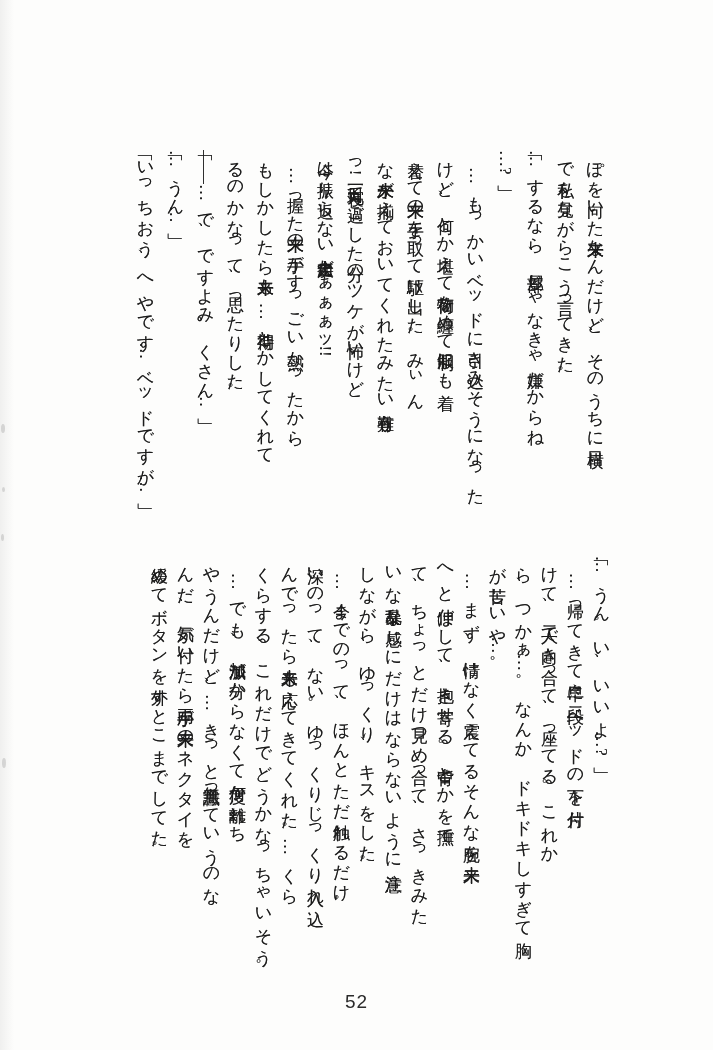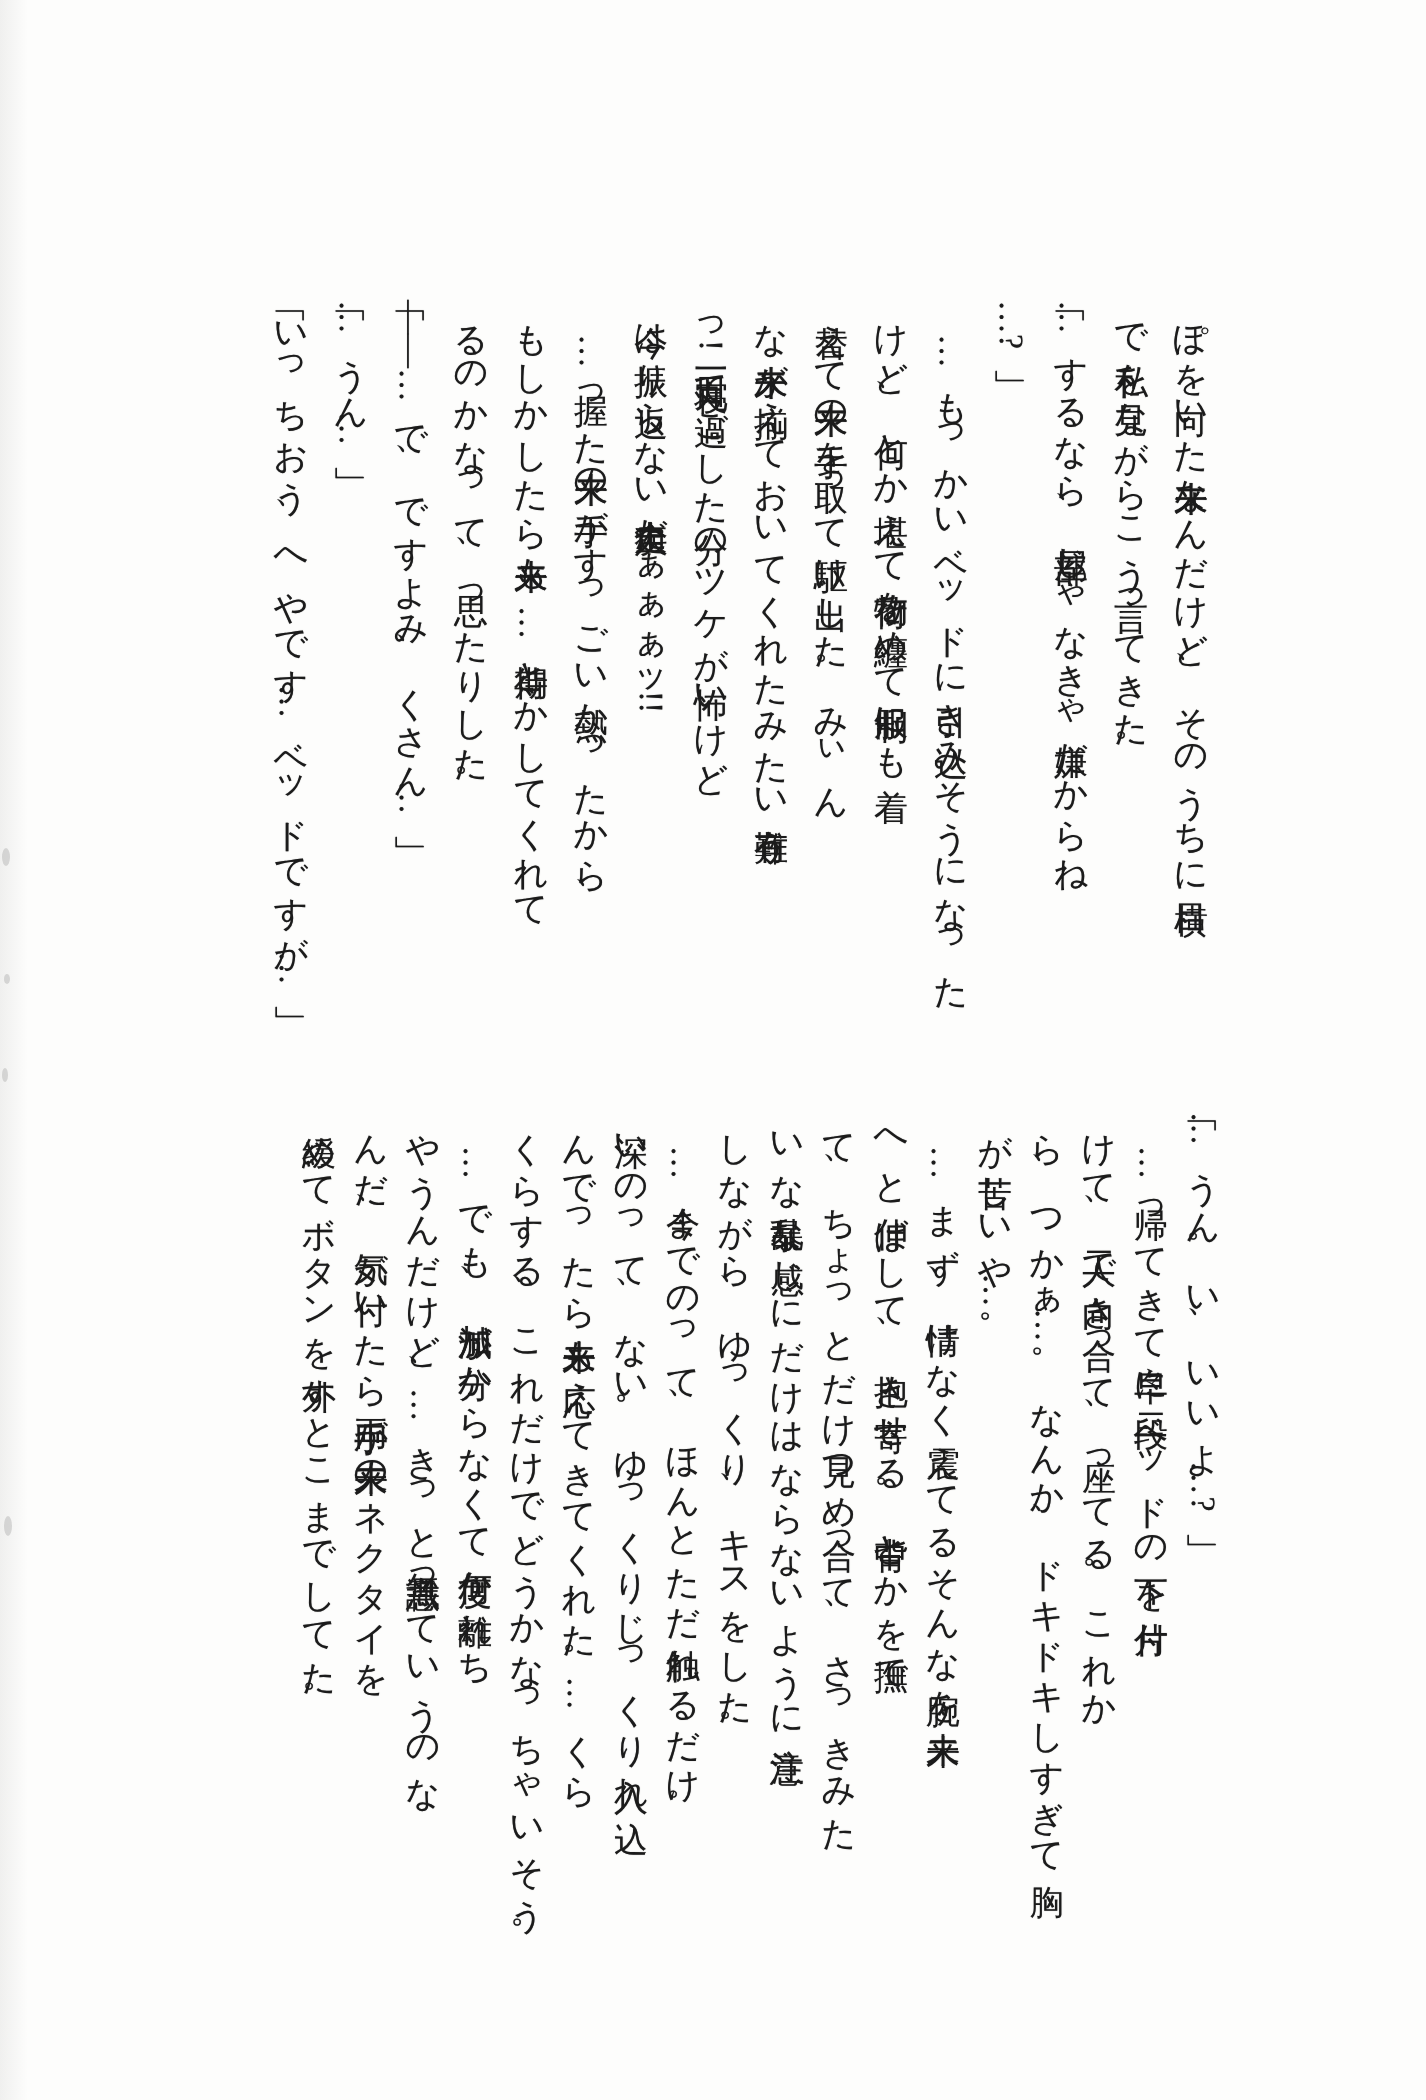--- a/index.html
+++ b/index.html
@@ -119,13 +119,14 @@
       <div class="tline">　…今までのって、ほんとただ触れるだけ。</div>
       <div class="tline">深いのって、ない。ゆっくりじっくり入れ込</div>
       <div class="tline">んでったら未来も応えてきてくれた。…くら</div>
       <div class="tline">くらする、これだけでどうかなっちゃいそう。</div>
       <div class="tline">　…でも、加減が分からなくて何度か離れち</div>
       <div class="tline">やうんだけど、…きっと無意識っていうのな</div>
       <div class="tline">んだ、気が付いたら両手が未来のネクタイを</div>
       <div class="tline">緩めてボタンを外すとこまでしてた。</div>
     </div>
 
+  <div class="page-number">52</div>
 </div>
 
 </body></html>

